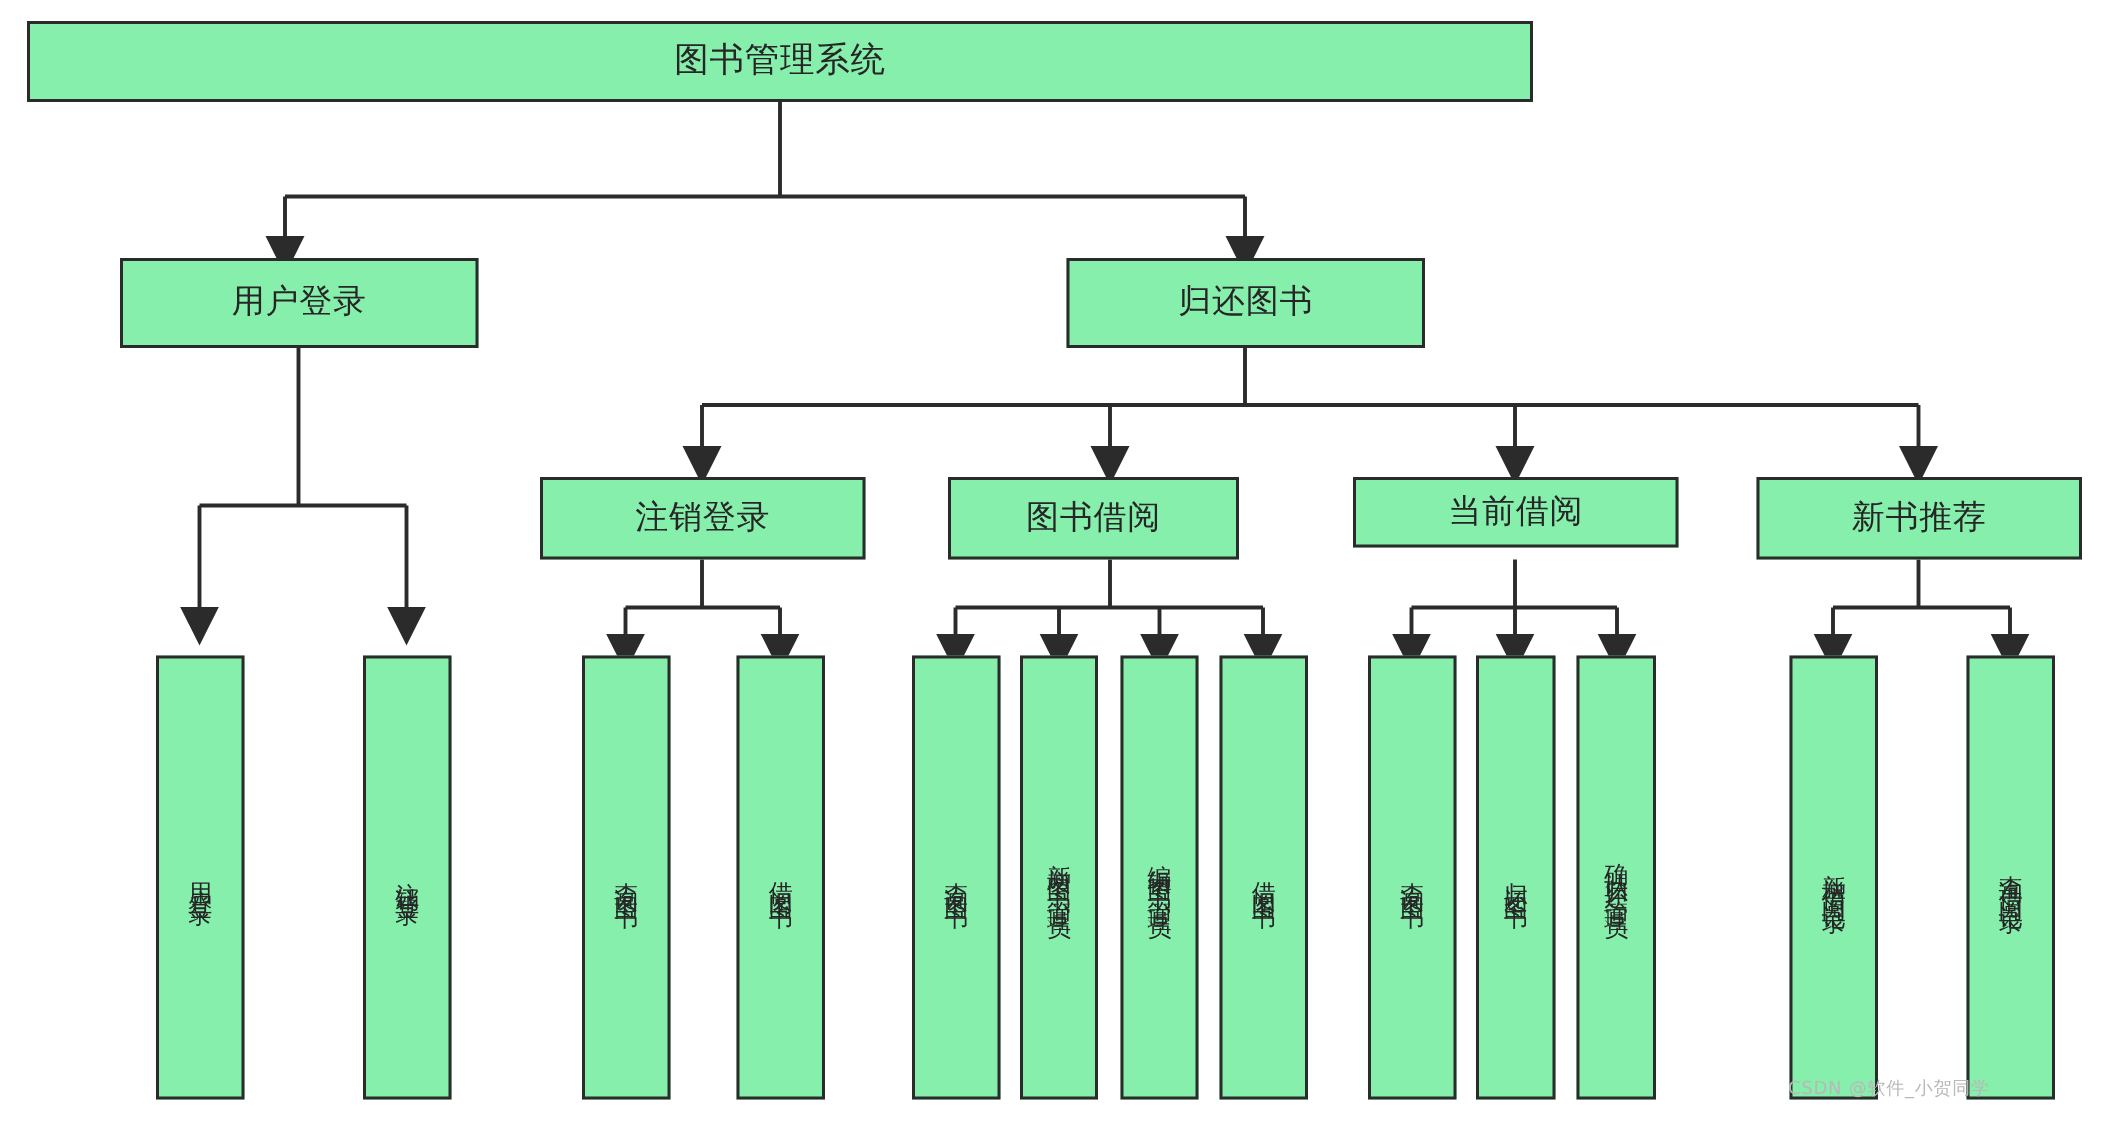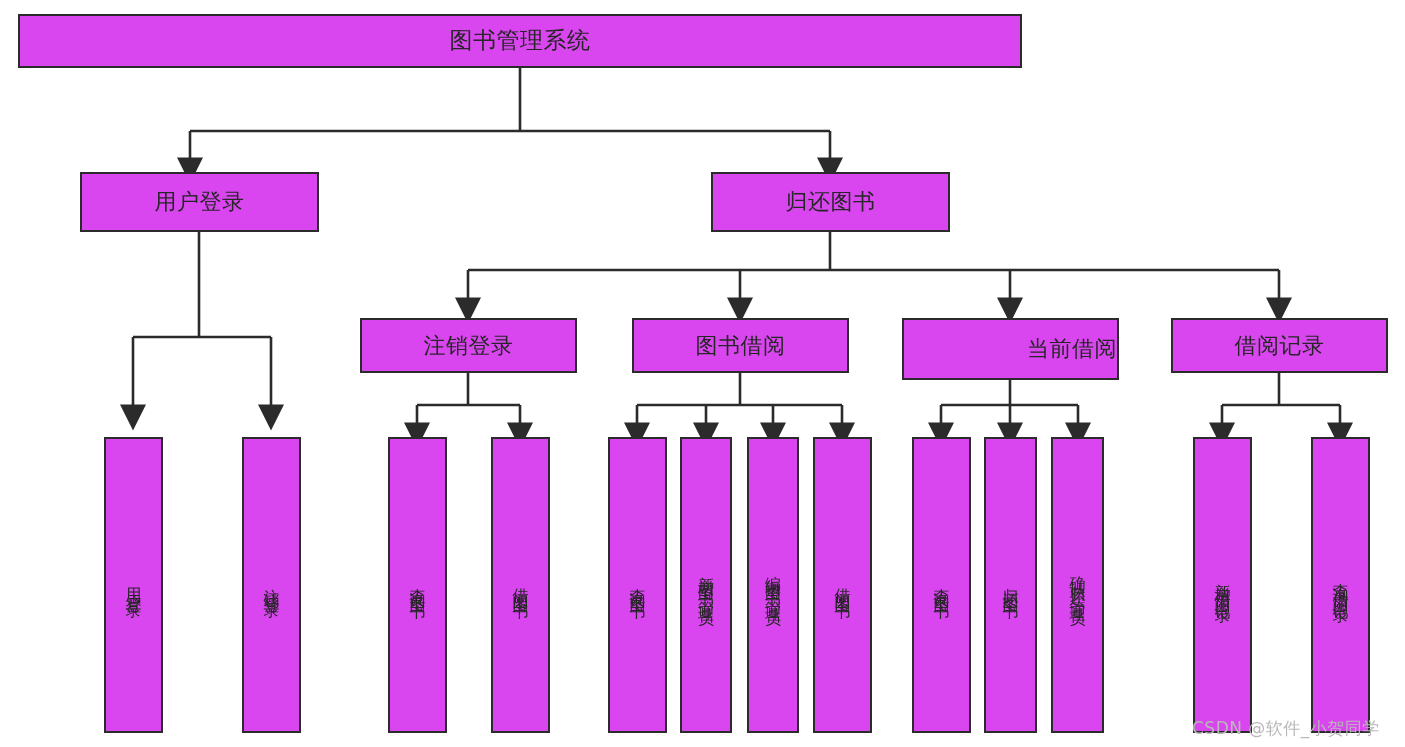--- a/index.html
+++ b/index.html
@@ -22,21 +22,21 @@
     position: absolute;
     left: 0;
     top: 0;
     width: 1405px;
     height: 747px;
     pointer-events: none;
   }
   .node {
     position: absolute;
     box-sizing: border-box;
-    background: #d946ef;
+    background: #86efac;
     border: 2px solid #2b2b2b;
     display: flex;
     align-items: center;
     justify-content: center;
     color: #262626;
   }
   .node.root {
     font-size: 23px;
   }
   .node.level2 {
@@ -58,21 +58,21 @@
   }
   .node.leaf .label {
     writing-mode: vertical-rl;
     text-orientation: upright;
     letter-spacing: 5px;
     line-height: 1;
     white-space: nowrap;
   }
   .watermark {
     position: absolute;
-    font-size: 17px;
+    font-size: 12px;
     color: #b8b8b8;
     white-space: nowrap;
     letter-spacing: 0.5px;
     font-family: "DejaVu Sans", "Liberation Sans", sans-serif;
   }
 </style>
 </head>
 <body>
 
 <div id="canvas">
@@ -139,30 +139,30 @@
   </div>
 
   <div class="node level2" style="left:711px; top:172px; width:239px; height:60px;">
     <span class="label">归还图书</span>
   </div>
 
   <div class="node level3" style="left:360px; top:318px; width:217px; height:55px;">
     <span class="label">注销登录</span>
   </div>
 
-  <div class="node level3" style="left:632px; top:318px; width:217px; height:55px;">
+  <div class="node level3" style="left:632px; top:318px; width:194px; height:55px;">
     <span class="label">图书借阅</span>
   </div>
 
-  <div class="node level3" style="left:902px; top:318px; width:217px; height:62px;justify-content:flex-end;">
+  <div class="node level3" style="left:902px; top:318px; width:217px; height:47px;">
     <span class="label">当前借阅</span>
   </div>
 
   <div class="node level3" style="left:1171px; top:318px; width:217px; height:55px;">
-    <span class="label">借阅记录</span>
+    <span class="label">新书推荐</span>
   </div>
 
   <div class="node leaf" style="left:104px; top:437px; width:59px; height:296px;">
     <span class="label">用户登录</span>
   </div>
 
   <div class="node leaf" style="left:242px; top:437px; width:59px; height:296px;">
     <span class="label">注销登录</span>
   </div>
 

